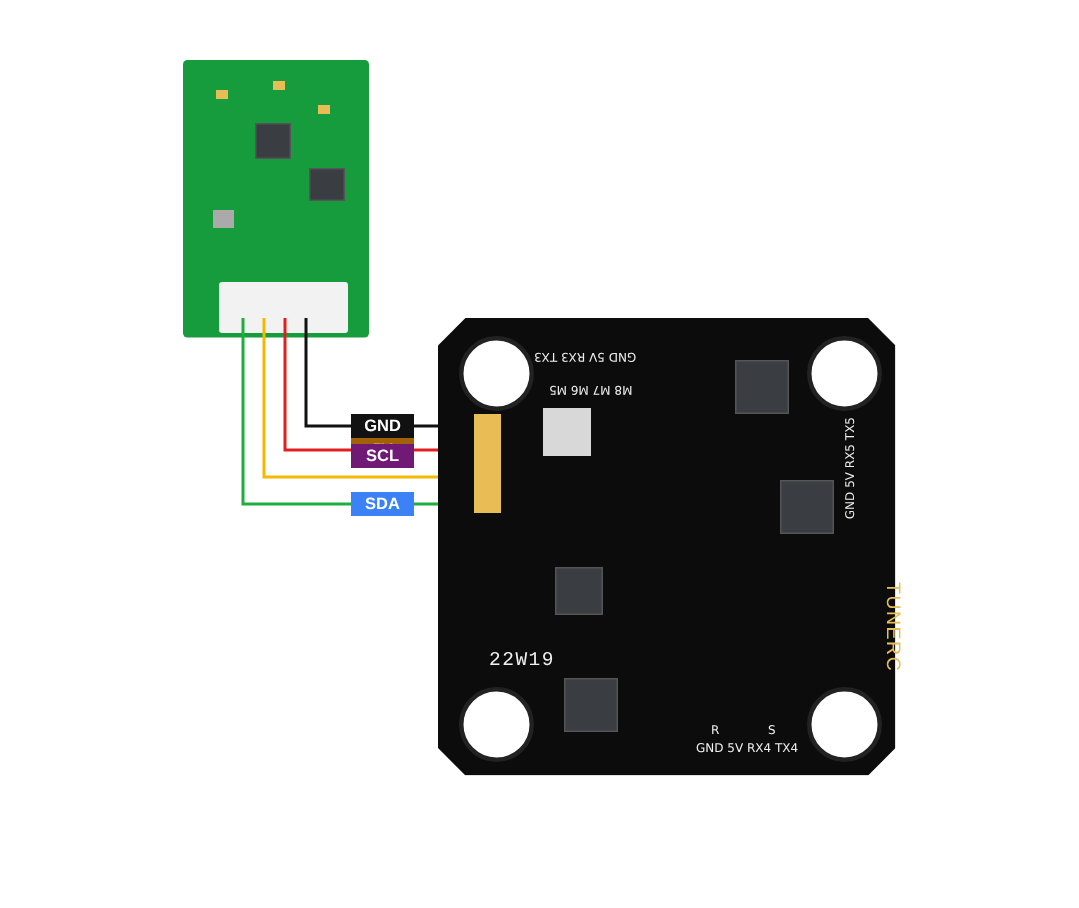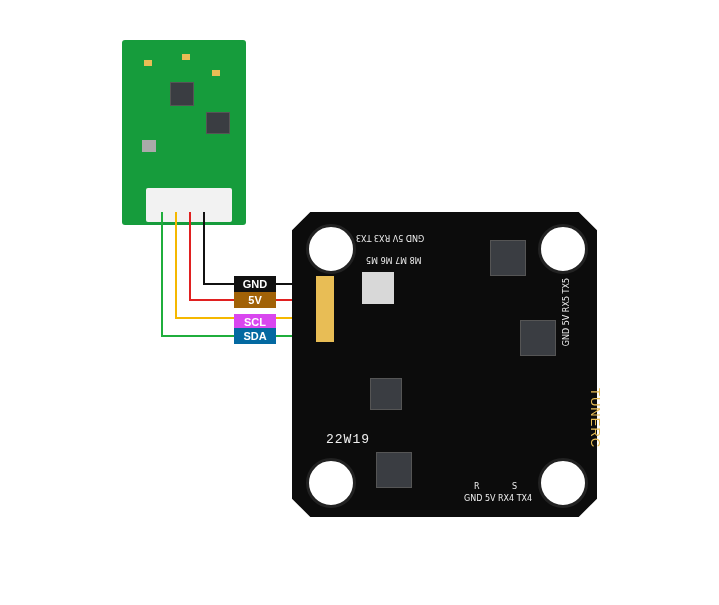--- a/index.html
+++ b/index.html
@@ -43,22 +43,22 @@
 
 <div class="abs pad" style="left:316px;top:276px;width:18px;height:66px;"></div>
 <div class="abs chip" style="left:370px;top:378px;width:30px;height:30px;"></div>
 <div class="abs chip" style="left:490px;top:240px;width:34px;height:34px;"></div>
 <div class="abs chip" style="left:520px;top:320px;width:34px;height:34px;"></div>
 <div class="abs chip" style="left:376px;top:452px;width:34px;height:34px;"></div>
 <div class="abs" style="left:362px;top:272px;width:32px;height:32px;background:#d8d8d8;"></div>
 
 <div class="abs lbl" style="left:234px;top:276px;background:#111;">GND</div>
 <div class="abs lbl" style="left:234px;top:292px;background:#a16207;">5V</div>
-<div class="abs lbl" style="left:234px;top:314px;background:#d946ef;">SCL</div>
-<div class="abs lbl" style="left:234px;top:328px;background:#0369a1;">SDA</div>
+<div class="abs lbl" style="left:234px;top:296px;background:#701a75;">SCL</div>
+<div class="abs lbl" style="left:234px;top:328px;background:#3b82f6;">SDA</div>
 
 <div class="abs silk" style="left:356px;top:233px;transform:rotate(180deg);">GND 5V RX3 TX3</div>
 <div class="abs silk" style="left:366px;top:255px;transform:rotate(180deg);">M8 M7 M6 M5</div>
 <div class="abs silk" style="left:562px;top:278px;writing-mode:vertical-rl;transform:rotate(180deg);">GND 5V RX5 TX5</div>
 <div class="abs silk" style="left:464px;top:494px;">GND 5V RX4 TX4</div>
 <div class="abs silk" style="left:474px;top:482px;">R</div>
 <div class="abs silk" style="left:512px;top:482px;">S</div>
 <div class="abs code" style="left:326px;top:432px;">22W19</div>
 <div class="abs brand" style="left:588px;top:388px;">TUNERC</div>
 

